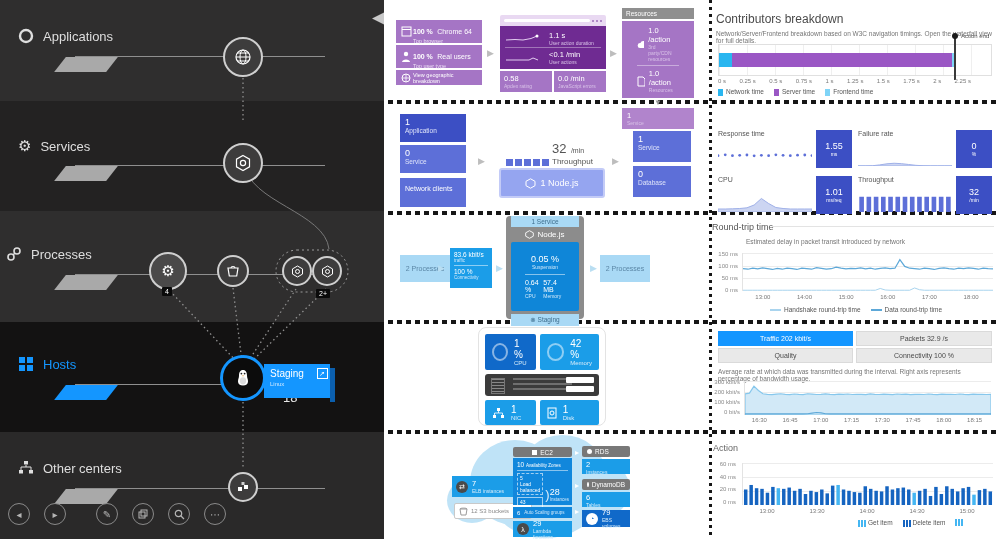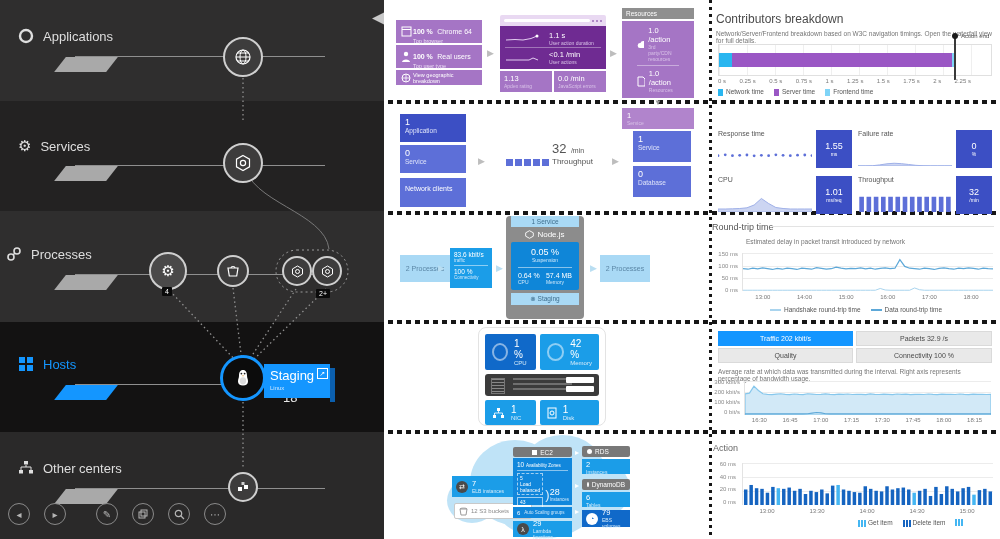--- a/index.html
+++ b/index.html
@@ -78,21 +78,21 @@
   .mtile .mlabel{font-size:7px;color:#555;}
   .mtile .mval{position:absolute;right:0;top:0;bottom:0;width:36px;background:#3c4fc4;color:#fff;display:flex;flex-direction:column;align-items:center;justify-content:center;}
   .mtile .mval .n{font-size:9px;}
   .mtile .mval .u{font-size:5px;}
   
   .procbox{position:absolute;background:#a9d9f5;color:#5a86a5;font-size:7px;display:flex;align-items:center;justify-content:center;cursor:pointer;}
   #traffic-box{position:absolute;background:#1b9de8;color:#fff;padding:3px 4px;box-sizing:border-box;cursor:pointer;}
   #proc-card{position:absolute;background:#8c8c8c;border-radius:4px;padding:0 5px;box-sizing:border-box;}
   #proc-card .strip{background:#a9d9f5;color:#3e6e8e;font-size:6.5px;text-align:center;padding:2px 0;}
   #proc-head{color:#fff;font-size:8px;text-align:center;padding:3px 0;display:flex;align-items:center;justify-content:center;gap:3px;}
-  #proc-inner{background:#0f86d8;border-radius:2px;color:#fff;padding:5px;}
+  #proc-inner{background:#0f86d8;border-radius:2px;color:#fff;padding:12px;}
   #proc-inner .big{text-align:center;font-size:9px;}
   #proc-inner .sm{text-align:center;font-size:5px;color:#cfe8fa;}
   #proc-inner hr{border:none;border-top:1px solid rgba(255,255,255,.5);margin:4px 2px;}
   #proc-cols{display:flex;justify-content:space-between;padding:0 2px;}
   
   #rt-plot{position:absolute;border-left:1px solid #e3e3e3;background:repeating-linear-gradient(180deg,#ececec 0 1px,transparent 1px 12.6px);}
   .yticks{position:absolute;display:flex;flex-direction:column;justify-content:space-between;align-items:flex-end;color:#8a8a8a;font-size:6px;}
   
   #host-card{position:absolute;background:#fff;border:1px solid #e3e3e3;border-radius:8px;padding:6px;box-sizing:border-box;display:grid;grid-template-columns:1fr 1fr;gap:4px;}
   .htile{border-radius:2px;color:#fff;display:flex;align-items:center;gap:6px;padding:4px 7px;cursor:pointer;}
@@ -241,21 +241,21 @@
       <svg width="20" height="20">
         <path d="M10,2 C7,2 6,4.5 6,7.5 C6,10 5,11 5,13.5 C5,16 7,17.5 10,17.5 C13,17.5 15,16 15,13.5 C15,11 14,10 14,7.5 C14,4.5 13,2 10,2 Z" fill="#fff"></path>
         <circle cx="8.4" cy="5.6" r="0.9" fill="#222"></circle>
           <circle cx="11.6" cy="5.6" r="0.9" fill="#222"></circle>
         <path d="M8.6,7.6 L10,8.6 L11.4,7.6 Z" fill="#e8a33d"></path>
         <ellipse cx="10" cy="12.8" rx="3.2" ry="3.6" fill="#dcdcdc"></ellipse>
       </svg>
     </div>
     <div id="staging-label" style="left:264px;top:364px;width:66px;height:34px">
       <div style="flex:1;padding:4px 0 0 6px">
-        <div style="font-size:13px">Staging</div>
+        <div style="font-size:10px">Staging</div>
         <div style="font-size:6px;color:#cfe8ff;margin-top:2px">Linux</div>
       </div>
       <div style="flex:0 0 16px;display:flex;align-items:flex-start;justify-content:center;padding-top:4px">
         <span style="width:9px;height:9px;border:1px solid #fff;font-size:7px;line-height:9px;text-align:center">↗</span>
       </div>
     </div>
     <div id="staging-accent" style="left:330px;top:368px;width:5px;height:34px"></div>
 
     <div class="node" style="left:228px;top:472px;width:30px;height:30px">
       <svg width="14" height="14">
@@ -353,21 +353,21 @@
           <path d="M1,9 H24 L28,7 L33,9" stroke="#e3cdf0" stroke-width="1" fill="none"></path>
         </svg>
         <span>
           <div class="bval">&lt;0.1 /min</div>
           <div class="blab">User actions</div>
         </span>
       </div>
     </div>
     <div id="browser-tiles">
       <div>
-        <div class="bval">1.13</div>
+        <div class="bval">0.58</div>
         <div class="blab">Apdex rating</div>
       </div>
       <div>
         <div class="bval">0.0 /min</div>
         <div class="blab">JavaScript errors</div>
       </div>
     </div>
   </div>
   <div class="arrow abs" style="left:610px;top:48px">▶</div>
 
@@ -445,20 +445,26 @@
   </div>
   <div class="arrow abs" style="left:478px;top:156px">▶</div>
 
   <div class="abs" style="left:506px;top:152px">
     <span class="sqr"></span><span class="sqr"></span><span class="sqr"></span><span class="sqr"></span><span class="sqr"></span>
   </div>
   <div class="abs" style="left:552px;top:139px;color:#555">
     <span style="font-size:13px">32</span>
     <span style="font-size:7px">/min</span>
     <div style="font-size:8px">Throughput</div>
+  </div>
+  <div id="node-box" style="left:499px;top:168px;width:102px;height:26px">
+    <svg width="11" height="11">
+        <polygon points="5.5,0.8 10,3.3 10,7.7 5.5,10.2 1,7.7 1,3.3" stroke="#fff" stroke-width="1" fill="none"></polygon>
+      </svg>
+    <span>1 Node.js</span>
   </div>
   <div class="arrow abs" style="left:612px;top:156px">▶</div>
 
   <div class="sbox" style="left:633px;top:131px;width:58px;height:31px">
     <div class="sv">1</div>
       <div class="sl">Service</div>
   </div>
   <div class="sbox" style="left:633px;top:166px;width:58px;height:31px">
     <div class="sv">0</div>
       <div class="sl">Database</div>

